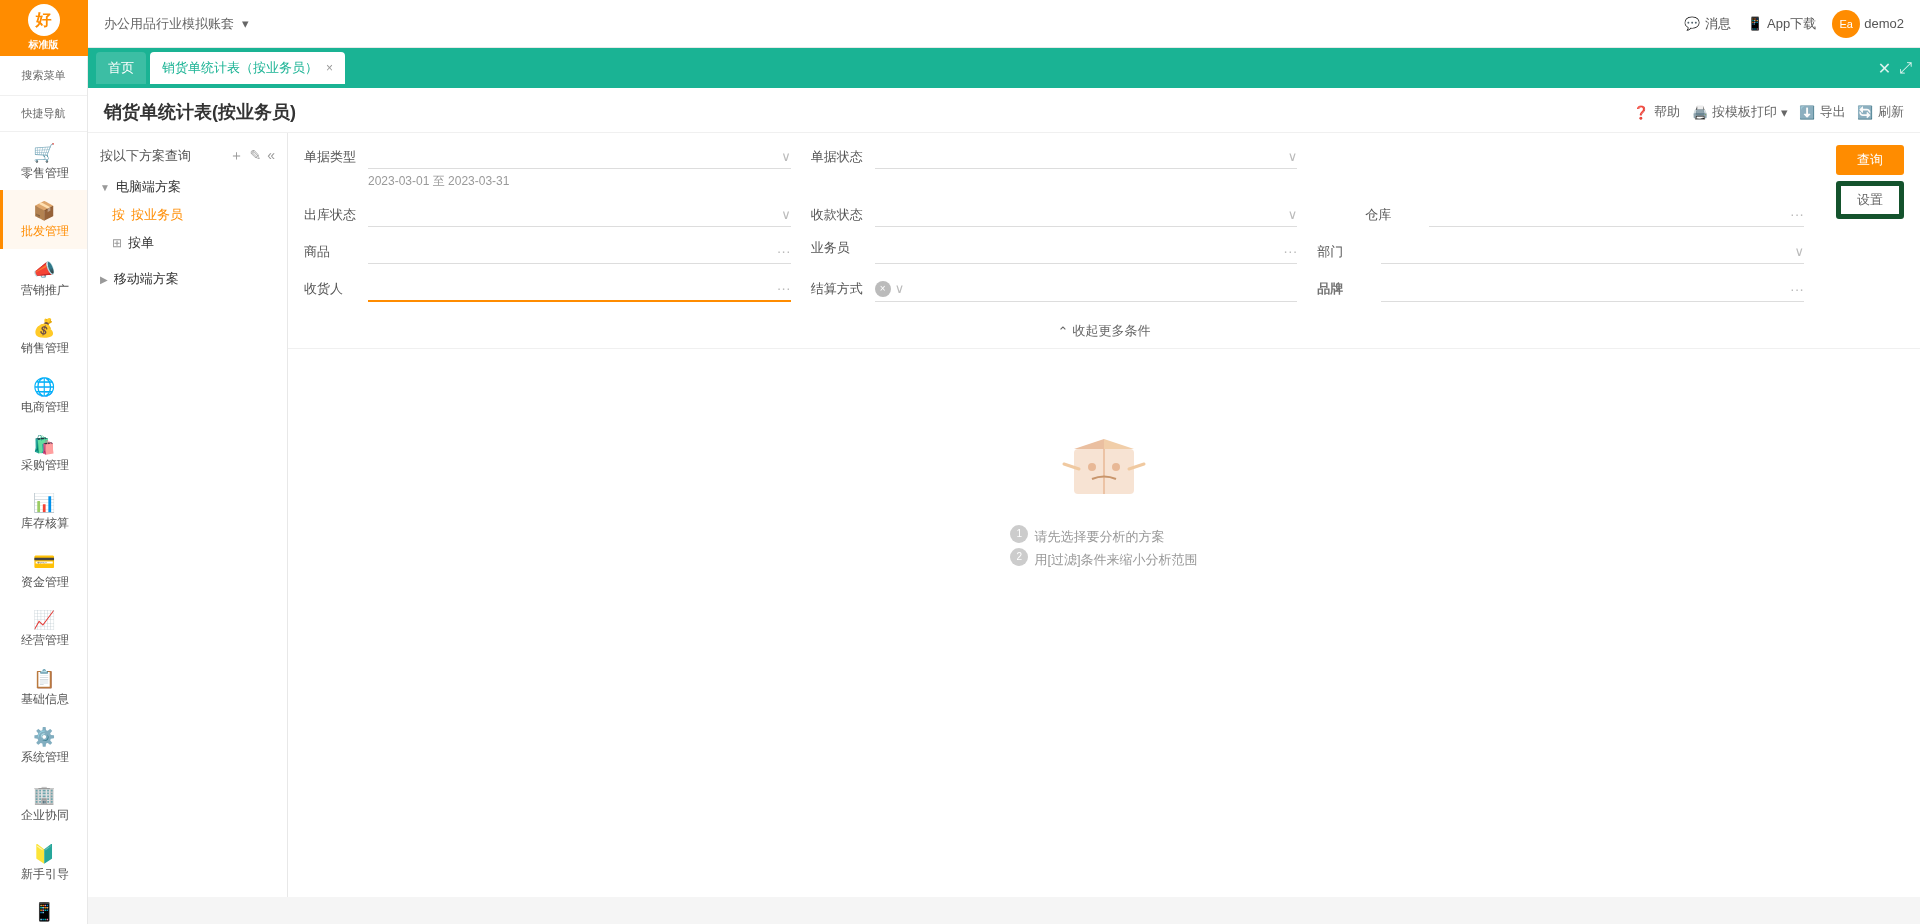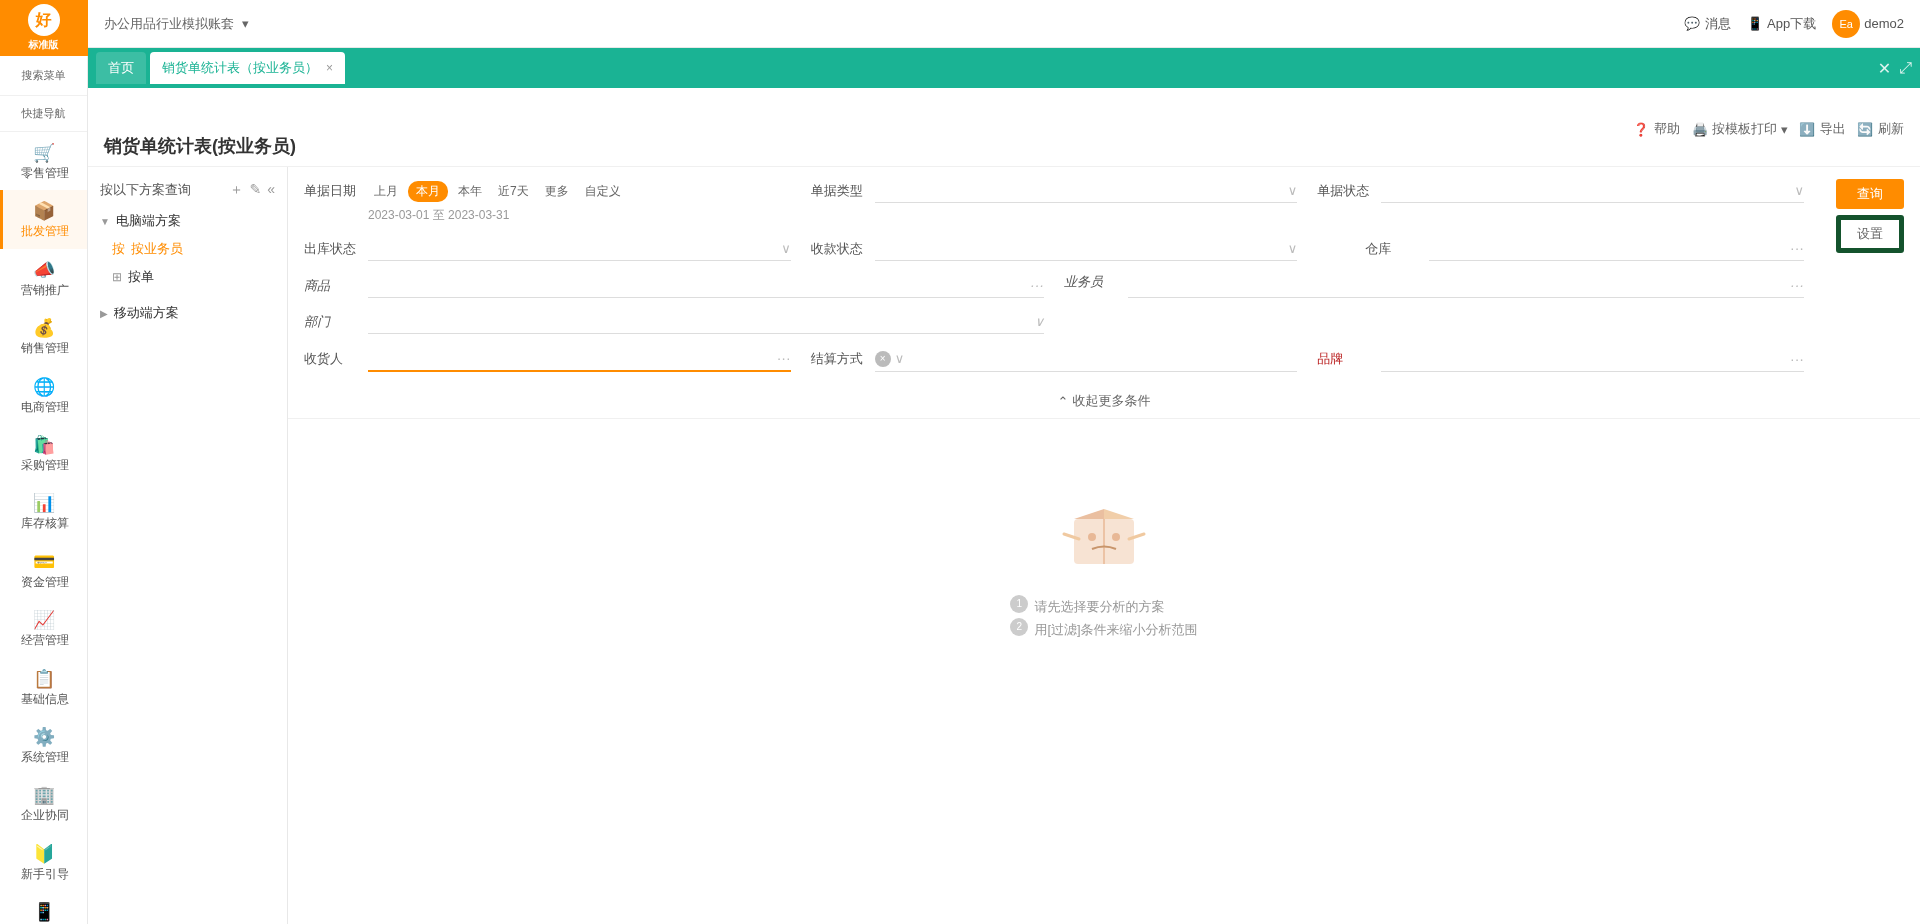--- a/index.html
+++ b/index.html
@@ -40,21 +40,21 @@
     .tab.active { background: #fff; color: #1ab394; border-radius: 4px 4px 0 0; }
     .tab-close { font-size: 12px; color: #999; cursor: pointer; margin-left: 2px; }
     .tabbar-actions { margin-left: auto; display: flex; align-items: center; gap: 8px; }
     .tabbar-action-btn { color: rgba(255,255,255,0.85); cursor: pointer; font-size: 16px; }
 
     
     .page-content { flex: 1; overflow: auto; background: #f5f5f5; }
 
     
     .page-header { padding: 12px 16px 8px; display: flex; align-items: center; justify-content: space-between; border-bottom: 1px solid #f0f0f0; }
-    .page-title { font-size: 18px; font-weight: bold; color: #333; margin-top: 34px; }
+    .page-title { font-size: 18px; font-weight: bold; color: #333; }
     .page-header-actions { display: flex; align-items: center; gap: 12px; }
     .header-action-btn { display: flex; align-items: center; gap: 4px; color: #666; font-size: 13px; cursor: pointer; }
     .btn-query { background: #ff8c00; color: #fff; border: none; padding: 6px 20px; border-radius: 3px; cursor: pointer; font-size: 13px; }
     .btn-setting { background: #fff; color: #666; border: 5px solid #14532d; padding: 5px 16px; border-radius: 3px; cursor: pointer; font-size: 13px; }
 
     
     .left-panel { width: 200px; border-right: 1px solid #e8e8e8; padding: 10px 0; flex-shrink: 0; }
     .left-panel-header { display: flex; align-items: center; justify-content: space-between; padding: 4px 12px 8px; font-size: 13px; color: #555; }
     .left-panel-title { font-weight: 500; }
     .left-panel-icons { display: flex; gap: 6px; }
@@ -255,31 +255,20 @@
             <span>移动端方案</span>
           </div>
         </div>
 
         <div style="flex:1; display:flex; flex-direction:column;">
 
           <div class="filter-box">
 
             <div style="display:grid; grid-template-columns:1fr 1fr 1fr; gap:12px 20px; padding-right:100px; margin-bottom:12px;">
 
-              <div style="display:flex; align-items:center; gap:8px;">
-                <span style="min-width:56px; color:#555; font-size:13px;">单据日期</span>
-                <div style="display:flex; align-items:center; gap:4px; flex:1;">
-                  <span class="date-btn">上月</span>
-                  <span class="date-btn active">本月</span>
-                  <span class="date-btn">本年</span>
-                  <span class="date-btn">近7天</span>
-                  <span class="date-btn">更多</span>
-                  <span class="date-btn">自定义</span>
-                </div>
-              </div>
 
               <div style="display:flex; align-items:center; gap:8px;">
                 <span style="min-width:56px; color:#555; font-size:13px;">单据类型</span>
                 <div style="flex:1; display:flex; align-items:center; justify-content:space-between; border-bottom:1px solid #ddd; padding:4px 0;">
                   <span style="color:#ccc;"></span>
                   <span style="color:#bbb;">∨</span>
                 </div>
               </div>
 
               <div style="display:flex; align-items:center; gap:8px;">
@@ -311,21 +300,21 @@
                 </div>
               </div>
               <div style="display:flex; align-items:center; gap:8px;margin-left:48px;">
                 <span style="min-width:56px; color:#555; font-size:13px;">仓库</span>
                 <div style="flex:1; display:flex; align-items:center; justify-content:flex-end; border-bottom:1px solid #ddd; padding:4px 0;">
                   <span style="color:#bbb; font-size:14px;">···</span>
                 </div>
               </div>
             </div>
 
-            <div style="display:grid; grid-template-columns:1fr 1fr; gap:12px 20px; padding-right:100px; margin-bottom:12px;font-style:italic;">
+            <div style="display:grid; grid-template-columns:1fr 1fr 1fr; gap:3px 20px; padding-right:100px; margin-bottom:12px;">
               <div style="display:flex; align-items:center; gap:8px;">
                 <span style="min-width:56px; color:#555; font-size:13px;">商品</span>
                 <div style="flex:1; display:flex; align-items:center; justify-content:flex-end; border-bottom:1px solid #ddd; padding:4px 0;">
                   <span style="color:#bbb; font-size:14px;">···</span>
                 </div>
               </div>
               <div style="display:flex; align-items:flex-start; gap:8px;">
                 <span style="min-width:56px; color:#555; font-size:13px;">业务员</span>
                 <div style="flex:1; display:flex; align-items:center; justify-content:flex-end; border-bottom:1px solid #ddd; padding:4px 0;">
                   <span style="color:#bbb; font-size:14px;">···</span>
@@ -348,21 +337,21 @@
                 </div>
               </div>
               <div style="display:flex; align-items:center; gap:8px;">
                 <span style="min-width:56px; color:#555; font-size:13px;">结算方式</span>
                 <div style="flex:1; display:flex; align-items:center; gap:4px; border-bottom:1px solid #ddd; padding:4px 0;">
                   <span style="display:inline-flex; align-items:center; justify-content:center; width:16px; height:16px; border-radius:50%; background:#bbb; color:#fff; font-size:10px; cursor:pointer;">×</span>
                   <span style="color:#bbb;">∨</span>
                 </div>
               </div>
               <div style="display:flex; align-items:center; gap:8px;">
-                <span style="min-width:56px; color:#b91c1c; font-size:13px;">品牌</span>
+                <span style="min-width:56px; color:#737373; font-size:13px;font-weight:bold;">品牌</span>
                 <div style="flex:1; display:flex; align-items:center; justify-content:flex-end; border-bottom:1px solid #ddd; padding:4px 0;">
                   <span style="color:#bbb; font-size:14px;">···</span>
                 </div>
               </div>
             </div>
 
             <div style="position:absolute; right:16px; top:12px; display:flex; flex-direction:column; gap:6px;">
               <button class="btn-query">查询</button>
               <button class="btn-setting">设置</button>
             </div>

